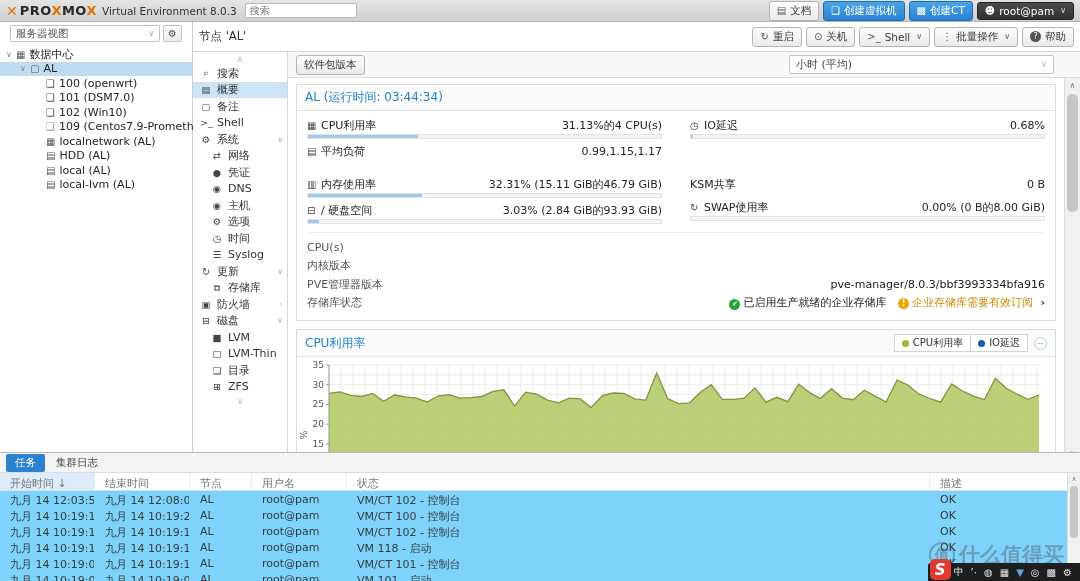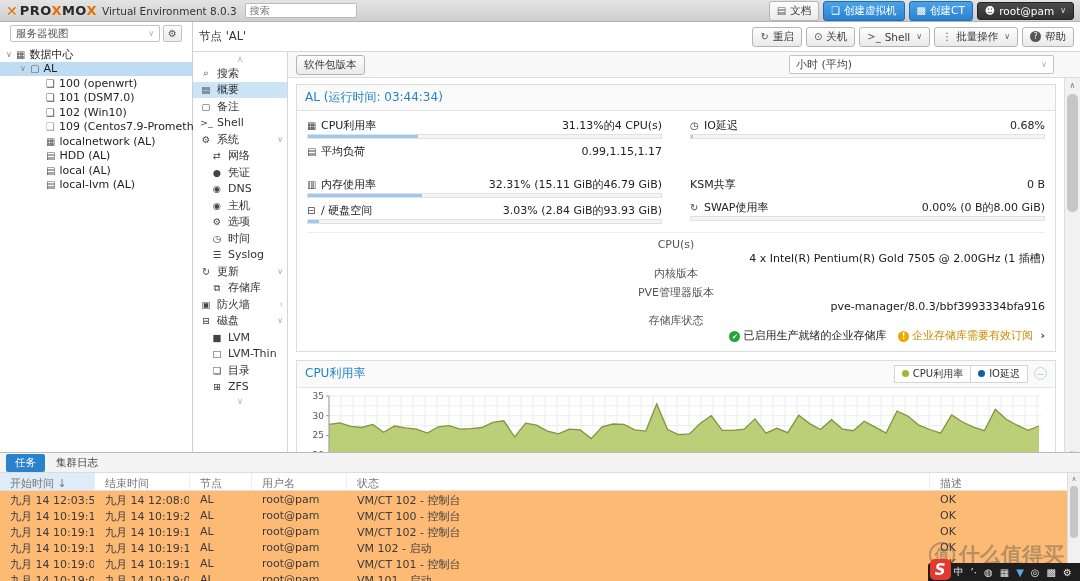--- a/index.html
+++ b/index.html
@@ -67,42 +67,42 @@
   .pbody { padding:6px 10px 8px; }
   .statgrid { display:grid; grid-template-columns:1fr 1fr; column-gap:28px; }
   .srow { display:flex; align-items:center; height:16px; }
   .srow .ic { width:14px; color:#444; font-size:10px; }
   .srow .lab { color:#222; }
   .srow .val { margin-left:auto; color:#222; }
   .track { height:5px; background:#f4f4f4; border:1px solid #e2e2e2; margin:1px 0 4px; }
   .fill { height:100%; background:#9fc9ec; }
   .spacer8 { height:17px; }
   .infogrid { border-top:1px solid #eee; margin-top:4px; padding-top:5px; }
-  .irow { display:flex; align-items:center; min-height:18.5px;flex-direction:column; }
+  .irow { display:flex; align-items:center; min-height:18.5px; }
   .irow .lab { color:#555; }
   .irow .val { margin-left:auto; color:#1a1a1a; text-align:right; }
   .repo-ok-ic { display:inline-flex; width:11px; height:11px; border-radius:50%; background:#23a53a; color:#fff; font-size:7px; align-items:center; justify-content:center; margin-right:3px; }
   .repo-warn-ic { display:inline-flex; width:11px; height:11px; border-radius:50%; background:#f0a500; color:#fff; font-size:8px; font-weight:bold; align-items:center; justify-content:center; margin:0 3px 0 8px; }
   .repo-warn-tx { color:#c98a00;margin-top:44px; }
   .arrow-r { margin-left:4px; color:#333; font-weight:bold; }
 
   .legend { margin-left:auto; display:flex; align-items:center; gap:0; }
   .litem { display:flex; align-items:center; gap:4px; border:1px solid #d4d4d4; background:#fff; padding:1px 7px; font-size:10px; color:#333; }
   .litem + .litem { border-left:none; }
   .dot { width:7px; height:7px; border-radius:50%; display:inline-block; }
   .collapse-ic { width:13px; height:13px; border:1px solid #bcd6e8; border-radius:50%; color:#9fc0d8; display:inline-flex; align-items:center; justify-content:center; font-size:9px; margin-left:6px; }
 
   
   .vscroll { position:absolute; top:26px; right:0; width:16px; height:382px; background:#f1f1f1; border-left:1px solid #ddd; }
   .vscroll .arr { height:14px; display:flex; align-items:center; justify-content:center; color:#777; font-size:8px; }
   .vscroll .arr.dn { position:absolute; bottom:0; left:0; right:0; }
   .vscroll .thumb { position:absolute; top:16px; left:2px; width:11px; height:118px; background:#c6c6c6; border-radius:5px; }
 
   
-  .bottom { height:129px; border-top:1px solid #b9b9b9; background:#fdba74; position:relative; }
+  .bottom { height:129px; border-top:1px solid #b9b9b9; background:#7dd3fc; position:relative; }
   .btabs { height:20px; background:#f4f4f4; border-bottom:1px solid #ddd; display:flex; align-items:center; gap:2px; padding:0 6px; }
   .btab { padding:2px 9px; font-size:10.5px; border-radius:2px; color:#444; cursor:pointer; }
   .btab.active { background:#2a82cf; color:#fff; }
   .tgrid { display:grid; grid-template-columns:95px 95px 62px 95px 583px 1fr; }
   .th { color:#777; padding:3px 0 3px 10px; border-bottom:1px solid #e0e0e0; border-right:1px solid #eee; background:#fff; height:18px; }
   .th.sorted { background:#ddecf8; }
   .td { padding:2px 0 2px 10px; height:16px; color:#3a3a3a; white-space:nowrap; overflow:hidden; border-right:1px solid transparent; }
   .bscroll { position:absolute; top:20px; right:0; bottom:0; width:13px; background:#f1f1f1; border-left:1px solid #ddd; }
   .bscroll .arr { height:12px; display:flex; align-items:center; justify-content:center; color:#777; font-size:7px; }
   .bscroll .thumb { position:absolute; top:13px; left:2px; width:8px; height:52px; background:#c6c6c6; border-radius:4px; }
@@ -395,21 +395,20 @@
                       <span class="val">0.00% (0 B的8.00 GiB)</span>
                     </div>
                   <div class="track">
                       <div class="fill" style="width: 0%;"></div>
                     </div>
                 </div>
               </div>
               <div class="infogrid">
                 <div class="irow">
                     <span class="lab">CPU(s)</span>
-                    <span class="val">4 x Intel(R) Pentium(R) Gold 7505 @ 2.00GHz (1 插槽)</span>
                   </div>
                 <div class="irow">
                     <span class="lab">内核版本</span>
                   </div>
                 <div class="irow">
                     <span class="lab">PVE管理器版本</span>
                     <span class="val">pve-manager/8.0.3/bbf3993334bfa916</span>
                   </div>
                 <div class="irow">
                     <span class="lab">存储库状态</span>
@@ -561,21 +560,21 @@
     <div class="th">结束时间</div>
     <div class="th">节点</div>
     <div class="th">用户名</div>
     <div class="th">状态</div>
     <div class="th">描述</div>
   </div>
   <div class="tgrid" id="task-rows">
       <div style="display: contents;"><div class="td row-even">九月 14 12:03:57</div><div class="td row-even">九月 14 12:08:05</div><div class="td row-even">AL</div><div class="td row-even">root@pam</div><div class="td row-even">VM/CT 102 - 控制台</div><div class="td row-even">OK</div></div>
       <div style="display: contents;"><div class="td row-odd">九月 14 10:19:19</div><div class="td row-odd">九月 14 10:19:20</div><div class="td row-odd">AL</div><div class="td row-odd">root@pam</div><div class="td row-odd">VM/CT 100 - 控制台</div><div class="td row-odd">OK</div></div>
       <div style="display: contents;"><div class="td row-even">九月 14 10:19:13</div><div class="td row-even">九月 14 10:19:18</div><div class="td row-even">AL</div><div class="td row-even">root@pam</div><div class="td row-even">VM/CT 102 - 控制台</div><div class="td row-even">OK</div></div>
-      <div style="display: contents;"><div class="td row-odd">九月 14 10:19:11</div><div class="td row-odd">九月 14 10:19:12</div><div class="td row-odd">AL</div><div class="td row-odd">root@pam</div><div class="td row-odd">VM 102 - 启动</div><div class="td row-odd">OK</div></div>
+      <div style="display: contents;"><div class="td row-odd">九月 14 10:19:11</div><div class="td row-odd">九月 14 10:19:12</div><div class="td row-odd">AL</div><div class="td row-odd">root@pam</div><div class="td row-odd">VM 118 - 启动</div><div class="td row-odd">OK</div></div>
       <div style="display: contents;"><div class="td row-even">九月 14 10:19:09</div><div class="td row-even">九月 14 10:19:10</div><div class="td row-even">AL</div><div class="td row-even">root@pam</div><div class="td row-even">VM/CT 101 - 控制台</div><div class="td row-even">OK</div></div>
       <div style="display: contents;"><div class="td row-odd">九月 14 10:19:08</div><div class="td row-odd">九月 14 10:19:09</div><div class="td row-odd">AL</div><div class="td row-odd">root@pam</div><div class="td row-odd">VM 101 - 启动</div><div class="td row-odd">OK</div></div>
     </div>
   <div class="bscroll">
     <div class="arr">∧</div>
     <div class="thumb"></div>
   </div>
 </div>
 
 <div class="watermark">

